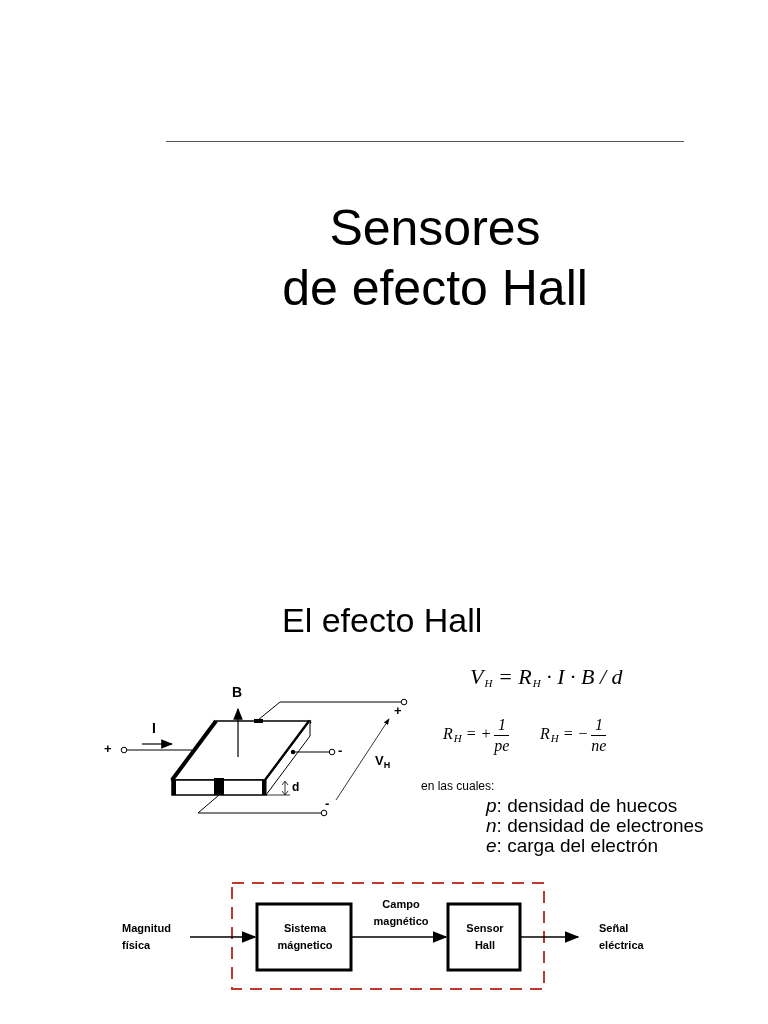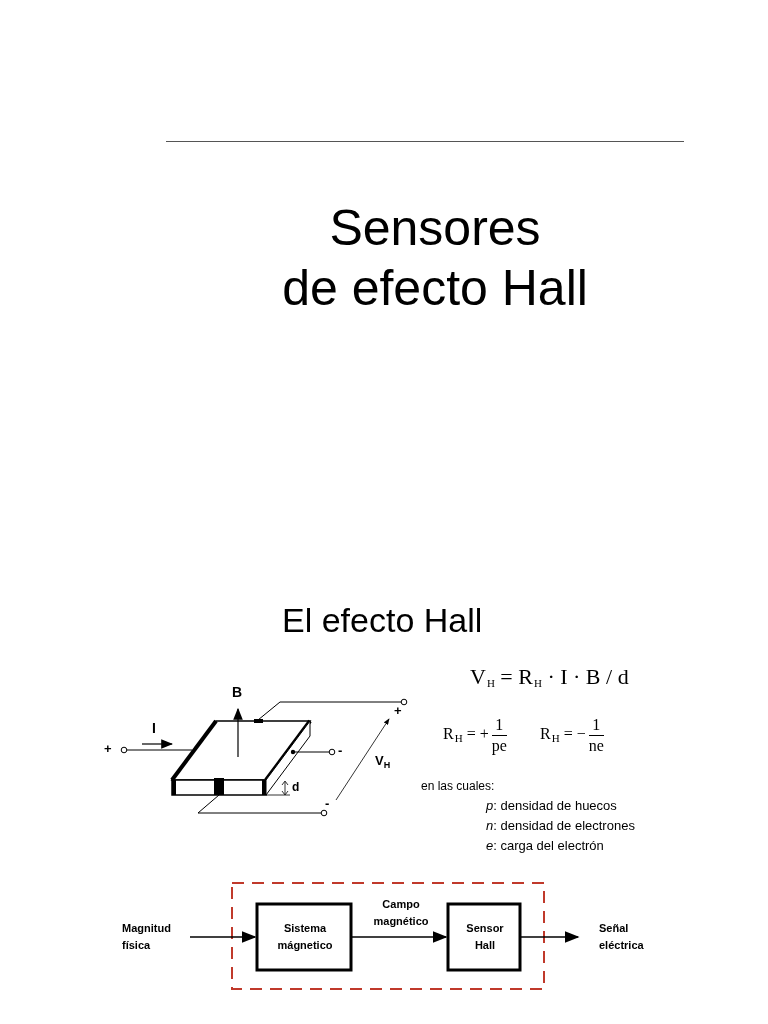--- a/index.html
+++ b/index.html
@@ -5,30 +5,30 @@
     html, body { margin: 0; padding: 0; background: #ffffff; }
     body { width: 768px; height: 1024px; position: relative; overflow: hidden;
            font-family: "Liberation Sans", sans-serif; color: #000; }
     .rule { position: absolute; left: 166px; top: 141px; width: 518px; height: 0;
             border-top: 1.5px solid #555; }
     .title { position: absolute; left: 0; width: 870px; text-align: center;
              font-size: 50px; line-height: 60px; font-weight: normal; }
     .title-1 { top: 198px; }
     .title-2 { top: 258px; }
     .section-title { position: absolute; left: 282px; top: 598px; font-size: 34px; line-height: 44px; }
-    .formula { position: absolute; font-family: "Liberation Serif", serif; white-space: nowrap; }
+    .formula { position: absolute; font-family: "Liberation Serif", serif; white-space: nowrap; font-style: italic; }
     .f-main { left: 470px; top: 664px; font-size: 22px; }
     .f-p { left: 443px; top: 715px; font-size: 16px; }
     .f-n { left: 540px; top: 715px; font-size: 16px; }
     .sub { font-size: 11px; vertical-align: -3px; margin-left: 1px; }
     .frac { display: inline-block; vertical-align: middle; text-align: center; margin-left: 3px; }
     .frac .num { display: block; padding: 0 2px; border-bottom: 1px solid #000; line-height: 20px; }
     .frac .den { display: block; line-height: 20px; }
     .where { position: absolute; left: 421px; top: 776px; font-size: 12px; line-height: 20px; }
-    .where-item { position: absolute; left: 486px; font-size: 13px; line-height: 20px; white-space: nowrap; }
+    .where-item { position: absolute; left: 486px; font-size: 19px; line-height: 20px; white-space: nowrap; }
     .wi-1 { top: 796px; } .wi-2 { top: 816px; } .wi-3 { top: 836px; }
     .where-item i { font-style: italic; }
     .diagram-svg { position: absolute; left: 0; top: 0; }
     .bd-label { position: absolute; font-weight: bold; font-size: 11px; line-height: 17px; text-align: left; }
     .bd-center { text-align: center; }
     .lbl-mag { left: 122px; top: 920px; }
     .lbl-sis { left: 258px; top: 920px; width: 94px; }
     .lbl-campo { left: 358px; top: 896px; width: 86px; }
     .lbl-sensor { left: 448px; top: 920px; width: 74px; }
     .lbl-senal { left: 586px; top: 920px; margin-left: 13px; }

